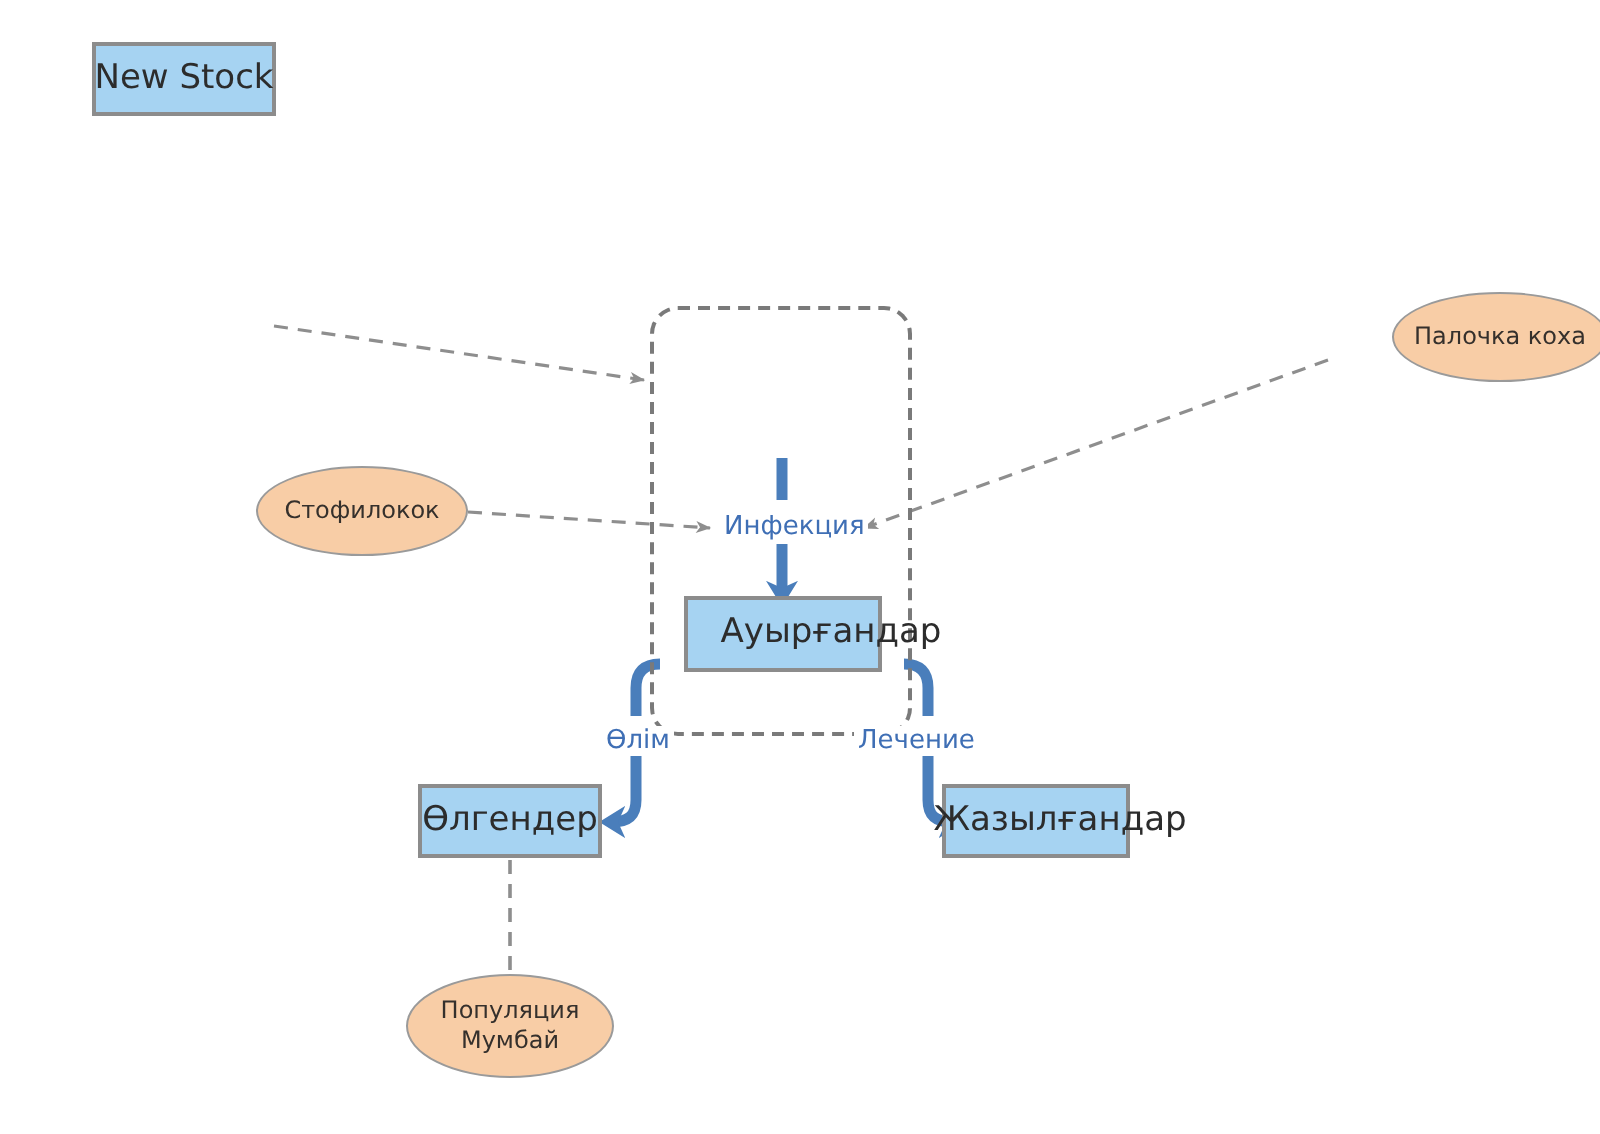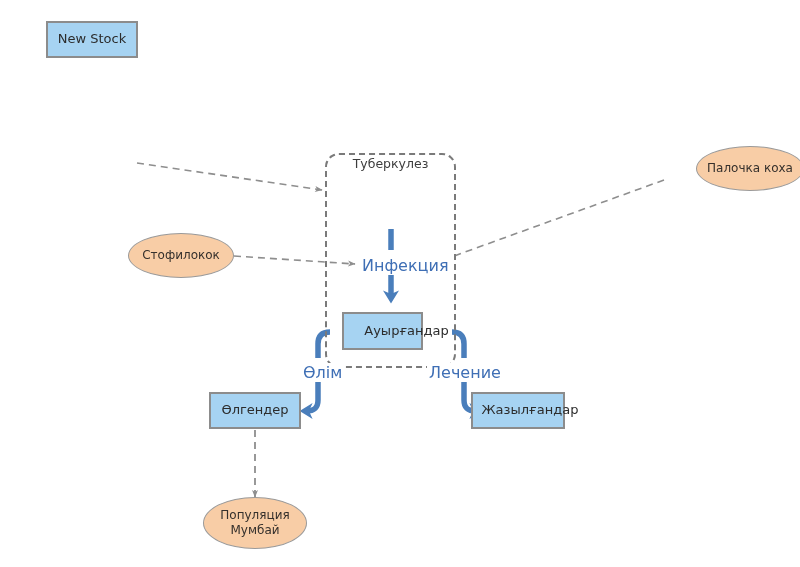--- a/index.html
+++ b/index.html
@@ -28,21 +28,21 @@
   
   .stock {
     position: absolute;
     box-sizing: border-box;
     background: #a6d3f2;
     border: 2px solid #8c8c8c;
     display: flex;
     align-items: center;
     justify-content: center;
     color: #2c2c2c;
-    font-size: 13px;
+    font-size: 17px;
     line-height: 1.15;
     text-align: center;
     white-space: nowrap;
     z-index: 6;
   }
 
   
   .source {
     position: absolute;
     box-sizing: border-box;
@@ -74,21 +74,21 @@
     font-size: 12.5px;
     white-space: nowrap;
     text-align: center;
     z-index: 5;
   }
 
   
   .flow-label {
     position: absolute;
     color: #3f6fb5;
-    font-size: 16px;
+    font-size: 13px;
     white-space: nowrap;
     background: #ffffff;
     padding: 0 2px;
     z-index: 7;
   }
 </style>
 </head>
 <body>
 
 <div id="canvas">
@@ -118,49 +118,48 @@
     <path d="M391,272 L391,297" fill="none" stroke="#4a7ebb" stroke-width="5.5" marker-end="url(#arrow-blue)"></path>
 
     <path d="M330,332 C 322,332 318,336 318,344 L318,358" fill="none" stroke="#4a7ebb" stroke-width="5.5"></path>
     <path d="M318,378 L318,400 C 318,408 314,411 306,411" fill="none" stroke="#4a7ebb" stroke-width="5.5" marker-end="url(#arrow-blue)"></path>
 
     <path d="M452,332 C 460,332 464,336 464,344 L464,358" fill="none" stroke="#4a7ebb" stroke-width="5.5"></path>
     <path d="M464,378 L464,400 C 464,408 468,411 476,411" fill="none" stroke="#4a7ebb" stroke-width="5.5" marker-end="url(#arrow-blue)"></path>
   </svg>
 
   <div class="group-box" style="left:325px; top:153px; width:131px; height:215px;"></div>
-  <div class="group-title" style="left:325px; top:156px; width:131px;">Туберкулез</div>
 
   <div class="stock" style="left:46px; top:21px; width:92px; height:37px;">
     <span>New Stock</span>
   </div>
 
 
-  <div class="stock" style="left:342px; top:312px; width:81px; height:38px;padding-left:48px;">
+  <div class="stock" style="left:342px; top:298px; width:99px; height:38px;padding-left:48px;">
     <span>Ауырғандар</span>
   </div>
 
   <div class="stock" style="left:209px; top:392px; width:92px; height:37px;text-align:right;">
     <span>Өлгендер</span>
   </div>
 
   <div class="stock" style="left:471px; top:392px; width:94px; height:37px;padding-left:24px;">
     <span>Жазылғандар</span>
   </div>
 
 
   <div class="source" style="left:128px; top:233px; width:106px; height:45px;">
     <span>Стофилокок</span>
   </div>
 
   <div class="source" style="left:696px; top:146px; width:108px; height:45px;">
     <span>Палочка коха</span>
   </div>
 
-  <div class="source" style="left:203px; top:497px; width:104px; height:52px;">
+  <div class="source" style="left:203px; top:487px; width:104px; height:52px;">
     <span>Популяция Мумбай</span>
   </div>
 
   <div class="flow-label" style="left:360px; top:256px;">Инфекция</div>
 
   <div class="flow-label" style="left:301px; top:363px;">Өлім</div>
 
   <div class="flow-label" style="left:427px; top:363px;">Лечение</div>
 
 </div>

